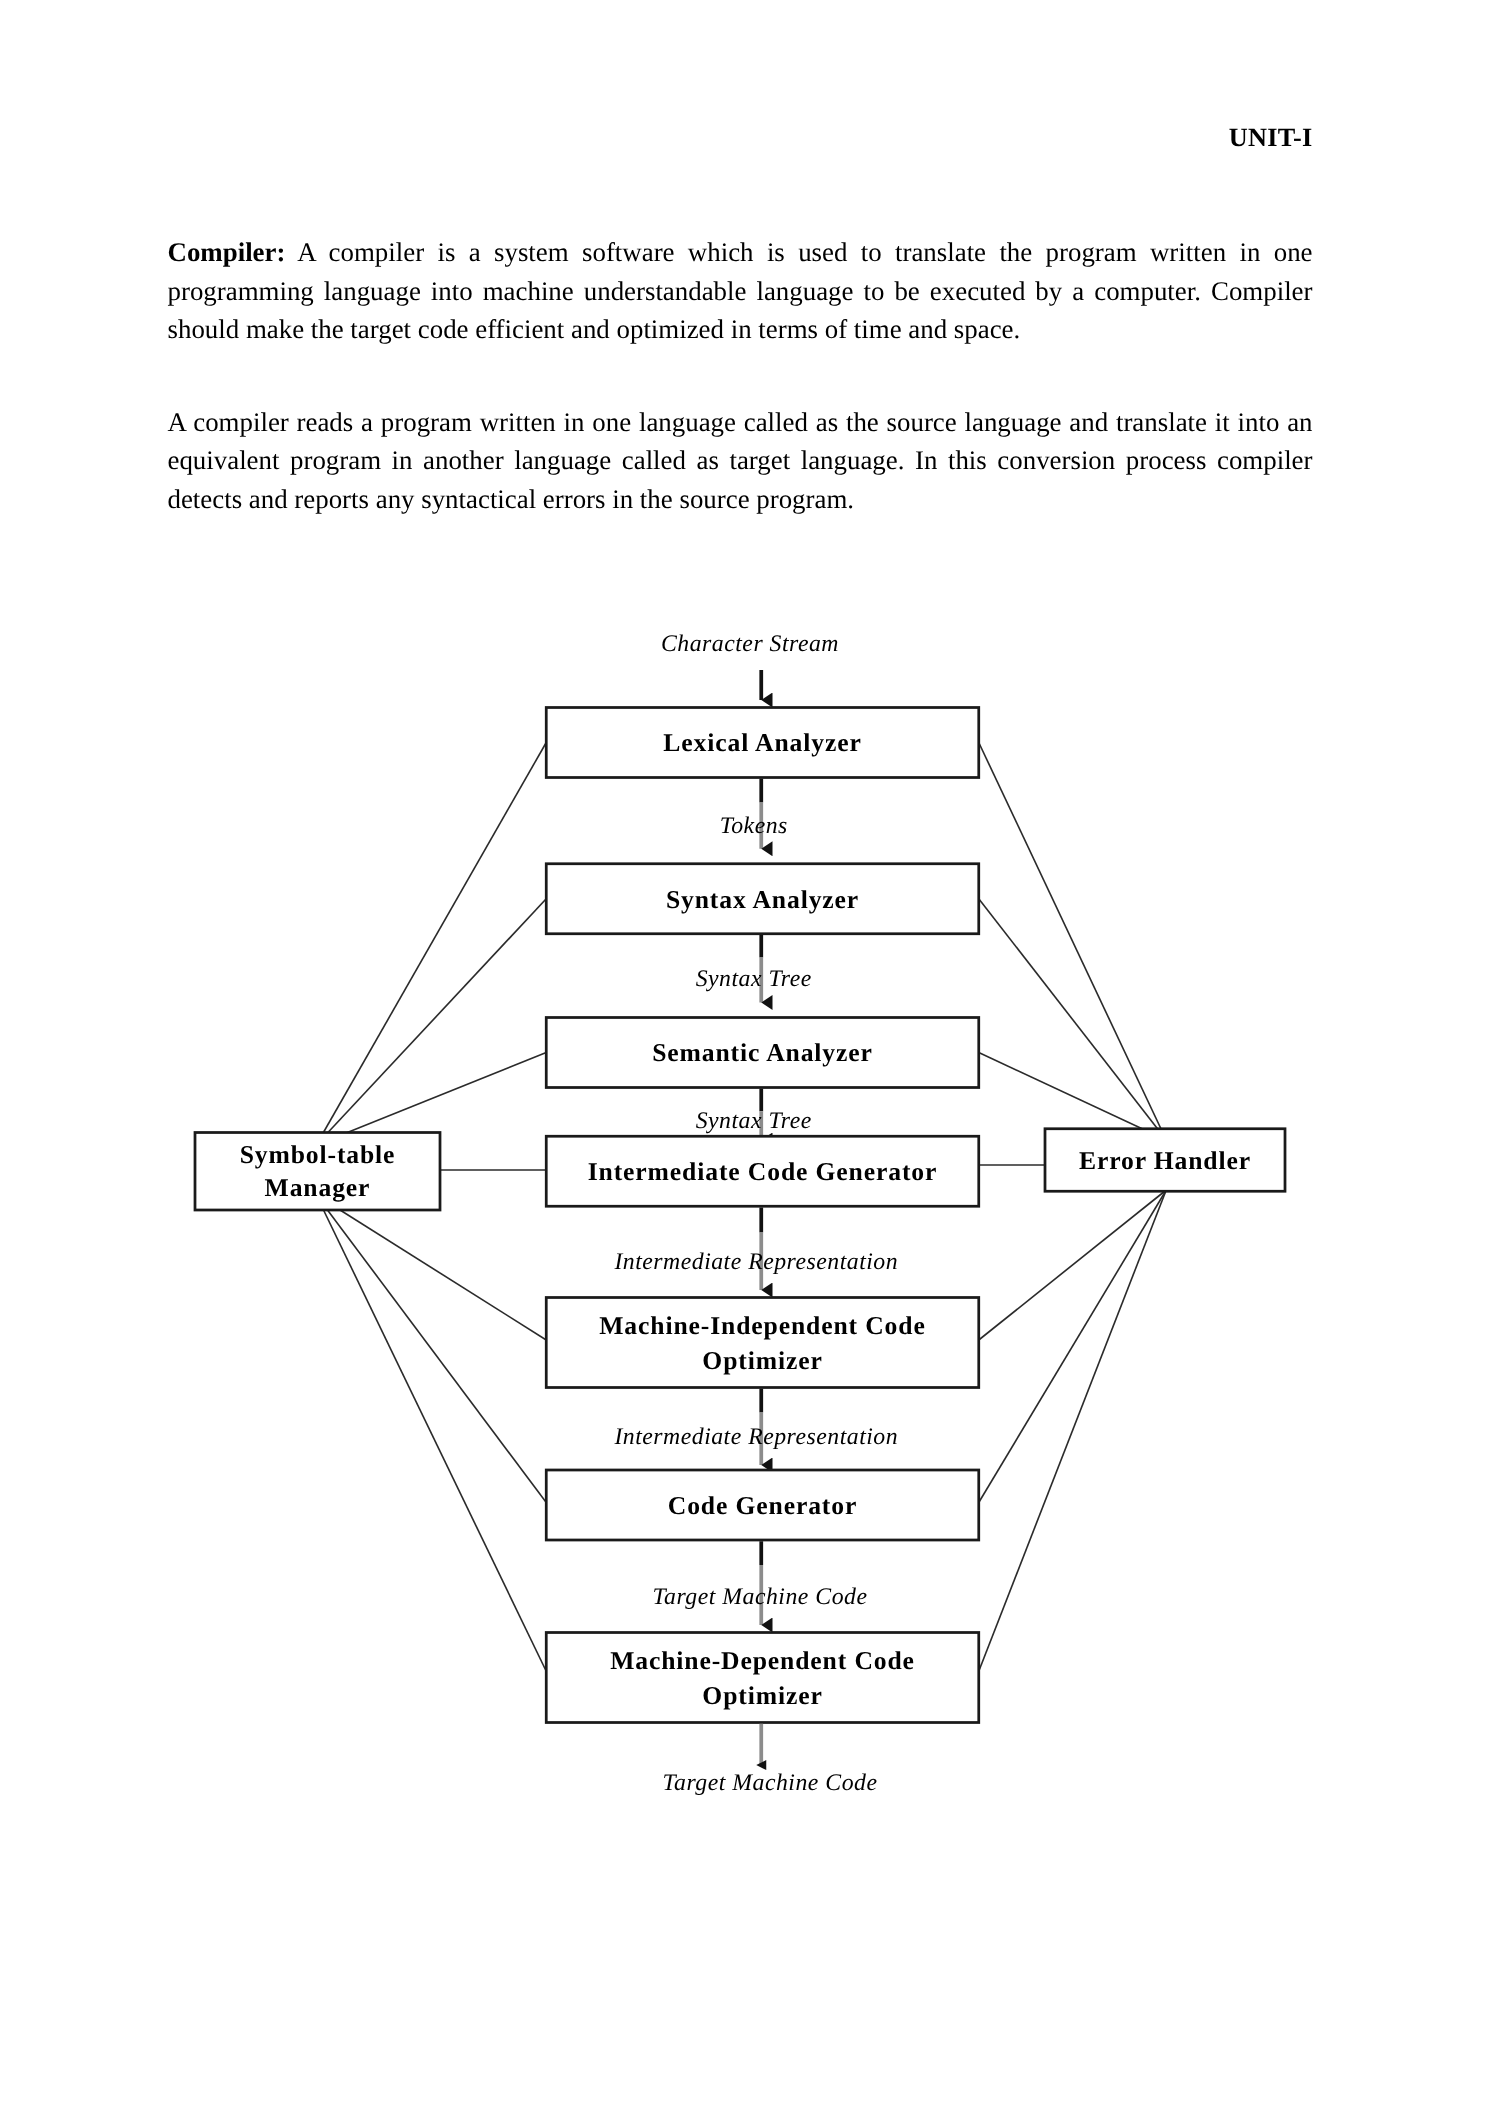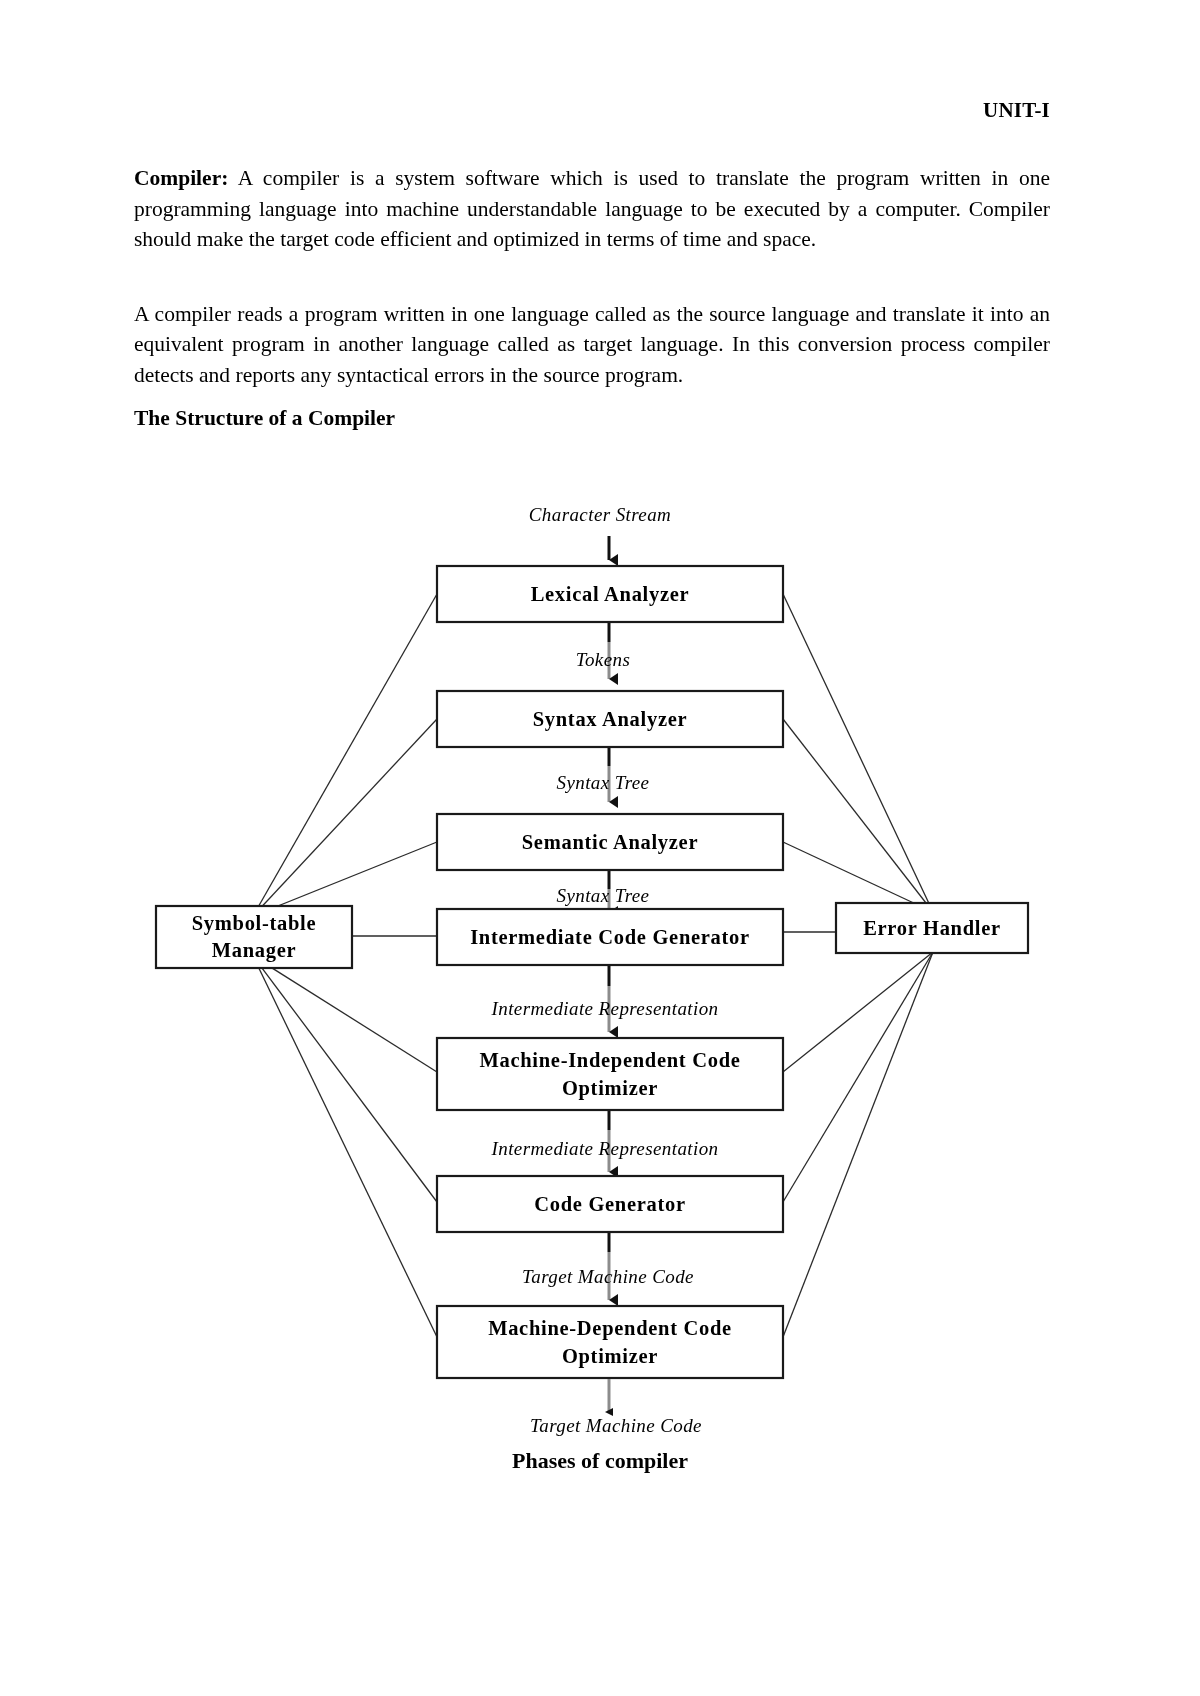--- a/index.html
+++ b/index.html
@@ -36,21 +36,21 @@
     padding-top: 98px;
     line-height: 1.2;
   }
   p.body-text {
     font-size: 21.5px;
     line-height: 1.42;
     text-align: justify;
     text-justify: inter-word;
     margin: 0;
   }
-  p.para-1 { margin-top: 40px; }
+  p.para-1 { margin-top: 64px; }
   p.para-2 { margin-top: 44px; }
   .lead-term { font-weight: bold; }
   h2.section-heading {
     font-size: 21.5px;
     font-weight: bold;
     margin: 14px 0 0 0;
     line-height: 1.35;
   }
   p.para-3 { margin-top: 2px; }
   .figure-wrap {
@@ -107,21 +107,20 @@
 <div class="page">
 
   <div class="content">
 
     <h1 class="doc-title">UNIT-I</h1>
 
     <p class="body-text para-1"><span class="lead-term">Compiler:</span><span> A compiler is a system software which is used to translate the program written in one programming language into machine understandable language to be executed by a computer. Compiler should make the target code efficient and optimized in terms of time and space.</span></p>
 
     <p class="body-text para-2"><span>A compiler reads a program written in one language called as the source language and translate it into an equivalent program in another language called as target language. In this conversion process compiler detects and reports any syntactical errors in the source program.</span></p>
 
-    <h2 class="section-heading">The Structure of a Compiler</h2>
 
 
   </div>
 
   <div class="figure-wrap">
     <svg width="1200" height="960" viewBox="0 0 1200 960" xmlns="http://www.w3.org/2000/svg">
 
       <defs>
         <marker id="arrowDark" markerWidth="10" markerHeight="10" refX="5" refY="5" orient="auto" markerUnits="userSpaceOnUse">
           <path d="M1,1 L9,1 L5,9 z" fill="#111111"></path>
@@ -239,15 +238,14 @@
       </g>
 
       <g>
         <line class="flowline" x1="609" y1="885" x2="609" y2="918" marker-end="url(#arrowDark)"></line>
         <text class="edgelabel" x="616" y="938" text-anchor="middle">Target Machine Code</text>
       </g>
 
     </svg>
   </div>
 
-  <div class="figure-caption">Phases of compiler</div>
 
 </div>
 
 </body></html>

